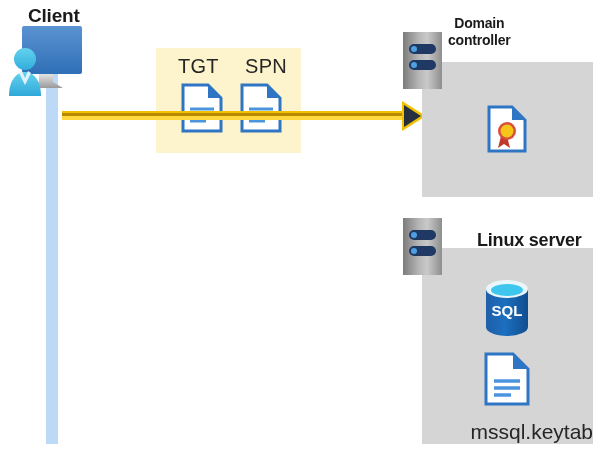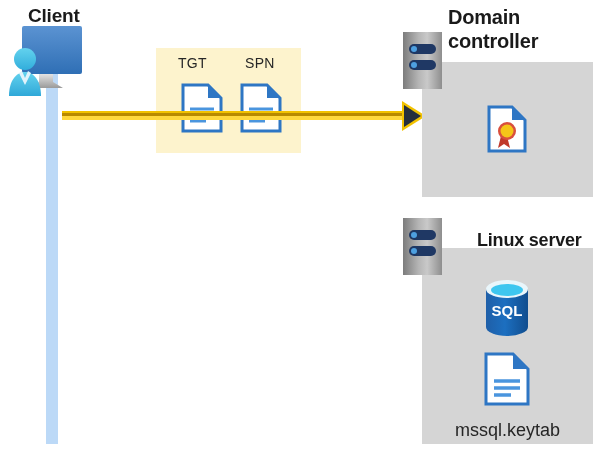--- a/index.html
+++ b/index.html
@@ -35,23 +35,23 @@
     white-space: pre-line;
     line-height: 1.22;
   }
   #client-title {
     left: 28px;
     top: 4px;
     font-size: 19px;
   }
   #dc-title {
     left: 448px;
-    top: 5px;
-    font-size: 20px;
-    text-align: left;
+    top: 15px;
+    font-size: 14px;
+    text-align: center;
   }
   #linux-title {
     left: 477px;
     top: 230px;
     font-size: 18px;
   }
 
   
   .client-icon {
     position: absolute;
@@ -66,21 +66,21 @@
     position: absolute;
     left: 156px;
     top: 48px;
     width: 145px;
     height: 105px;
     background: #fdf3cd;
   }
   .token-label {
     position: absolute;
     top: 55px;
-    font-size: 14px;
+    font-size: 20px;
     color: #262626;
     letter-spacing: 0.3px;
   }
   #tgt-label { left: 178px; }
   #spn-label { left: 237px; margin-left: 8px; }
 
   .doc-icon {
     position: absolute;
   }
   #tgt-doc { left: 181px; top: 83px; }
@@ -157,22 +157,22 @@
   
   #cert-icon { position: absolute; left: 487px; top: 105px; }
   #sql-icon  { position: absolute; left: 482px; top: 279px; }
   #keytab-icon { position: absolute; left: 484px; top: 352px; }
 
   #keytab-label {
     position: absolute;
     left: 422px;
     top: 420px;
     width: 171px;
-    text-align: center;
-    font-size: 18px;
+    text-align: right;
+    font-size: 21px;
     color: #262626;
   }
 </style>
 </head>
 <body>
 
 <div id="canvas">
 
   <div class="lifeline"></div>
 

